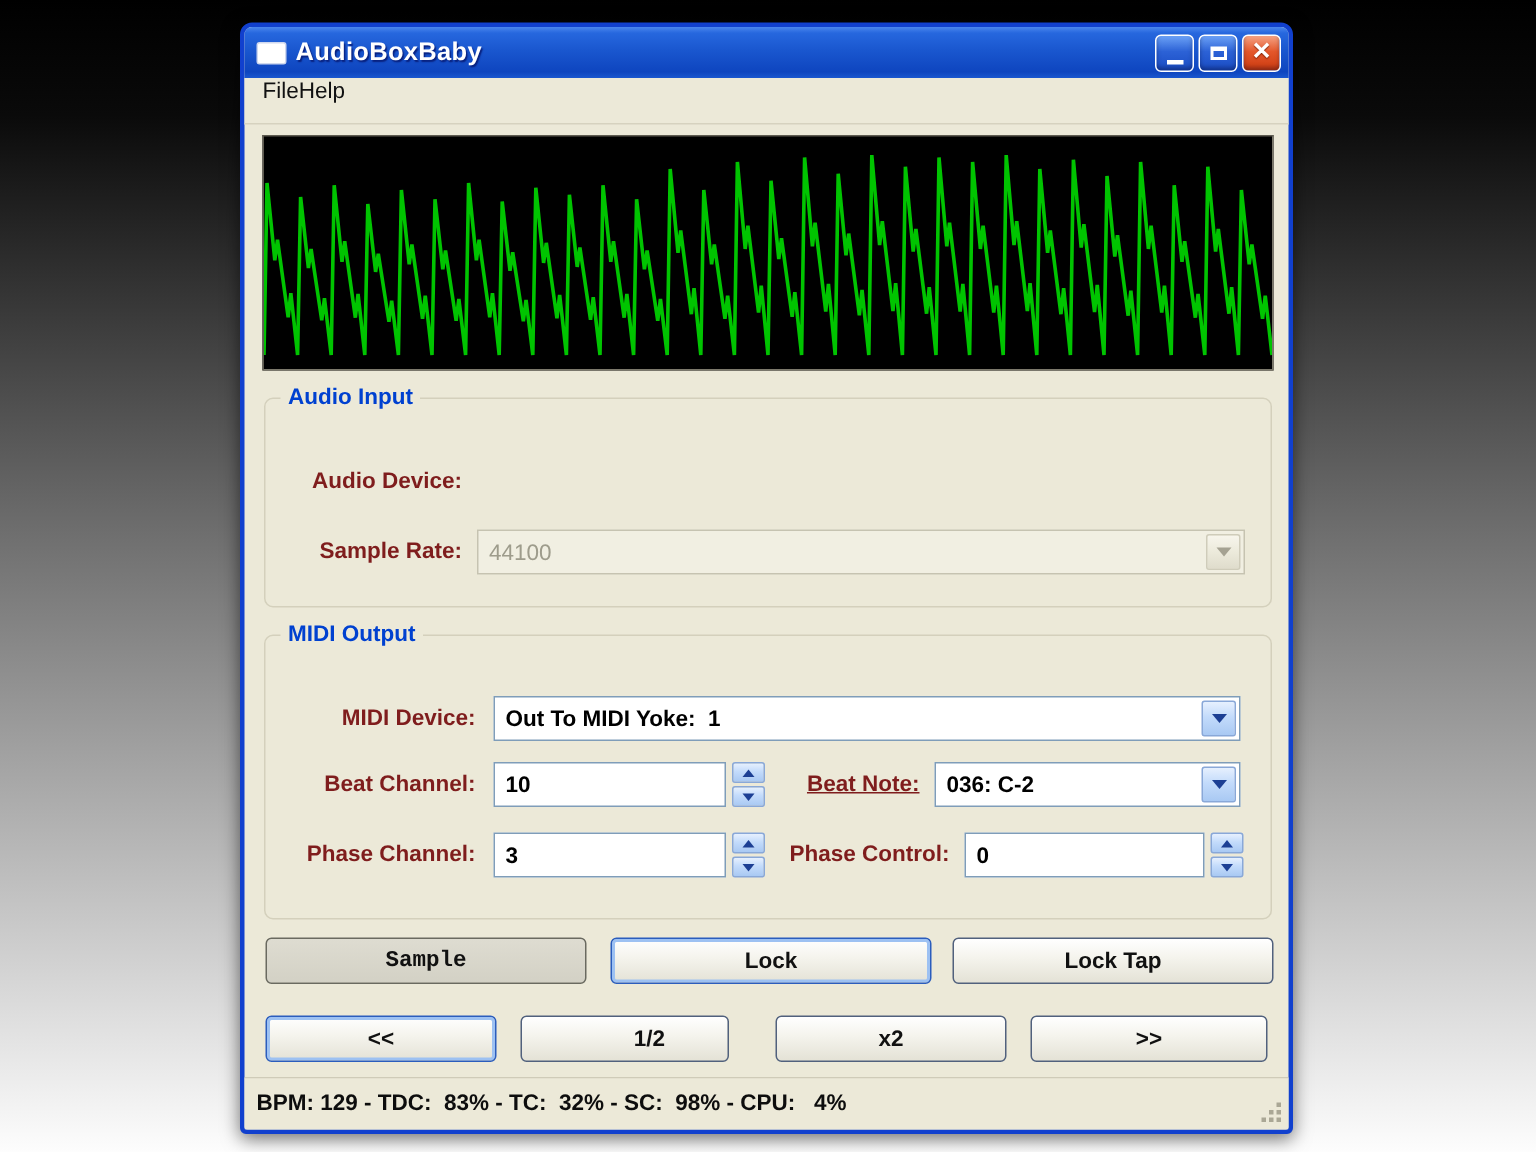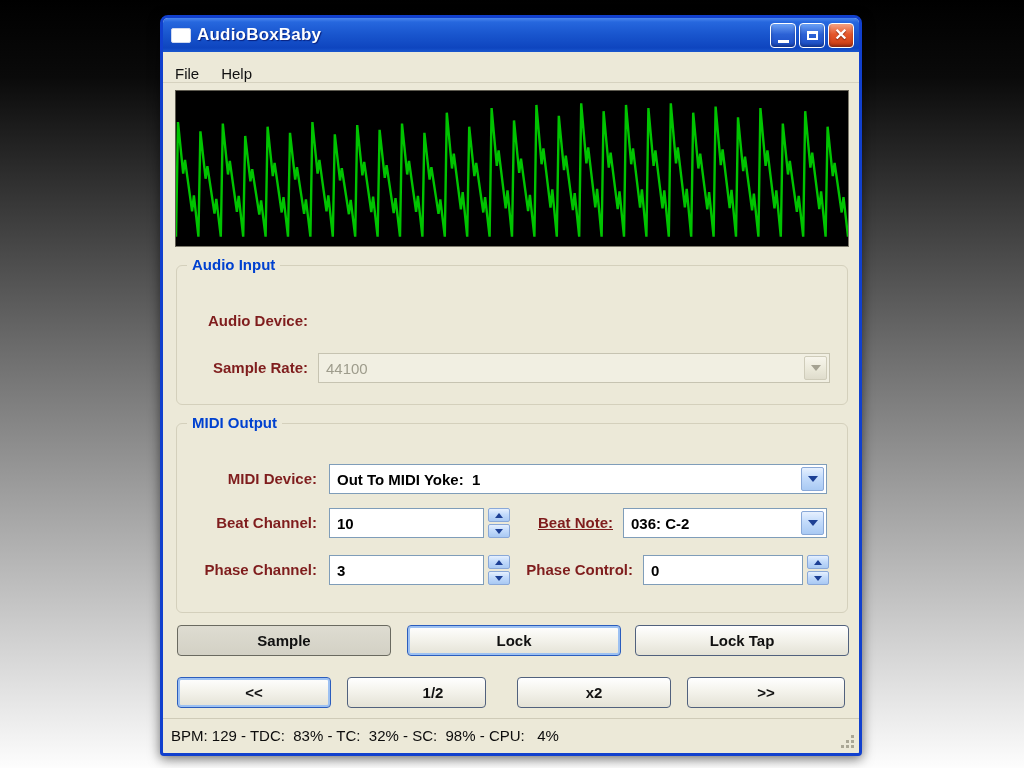--- a/index.html
+++ b/index.html
@@ -39,21 +39,21 @@
     box-shadow:inset 0 -2px 3px rgba(0,0,30,.35);
   }
   .tb-btn.close { background:linear-gradient(180deg,#f5a283 0%,#e4572b 45%,#cc3a10 100%); }
   .glyph-min { width:11px; height:3px; background:#fff; margin-top:12px; }
   .glyph-max { width:11px; height:9px; border:2px solid #fff; border-top-width:3px; }
   .glyph-close { color:#fff; font-size:16px; font-weight:700; line-height:1; text-shadow:0 1px 1px #7c1d00; }
   
   .menubar {
     position:absolute; left:0; top:34px; right:0; height:31px;
     background:#ece9d8; border-bottom:1px solid #d6d2bf;
-    display:flex; align-items:flex-end; padding-left:12px; gap:22px;
+    display:flex; align-items:flex-start; padding-left:12px; 
   }
   .menu-item { font-size:15px; color:#111; }
   
   .wave-box {
     position:absolute; left:12px; top:72px; width:674px; height:157px;
     background:#000; border:1px solid #7c796b;
     border-top-color:#5e5b50; border-left-color:#5e5b50;
   }
   .wave-box svg { display:block; width:100%; height:100%; }
   
@@ -122,21 +122,21 @@
   .btn.pressed { background:linear-gradient(180deg,#dedcd1 0%,#d3d1c5 100%); border-color:#6a6a60; }
   .btn.focused { border:1px solid #2b5dbd; box-shadow:inset 0 0 0 2px #9dc1f2; }
   
   .statusbar {
     position:absolute; left:0; right:0; bottom:0; height:35px;
     background:#ece9d8; border-top:1px solid #cfcbb8;
     border-radius:0 0 2px 2px;
   }
   .status-text {
     position:absolute; left:8px; top:0; line-height:34px;
-    font-size:15px; font-weight:400; color:#0d0d0d; white-space:pre;
+    font-size:15px; font-weight:700; color:#0d0d0d; white-space:pre;
   }
   .grip { position:absolute; right:5px; bottom:5px; width:13px; height:13px; }
   .grip::before {
     content:""; position:absolute; right:0; bottom:0; width:3px; height:3px;
     background:#aaa795;
     box-shadow:0 -5px #aaa795, 0 -10px #aaa795, -5px 0 #aaa795, -10px 0 #aaa795, -5px -5px #aaa795;
   }
 </style>
 </head>
 <body>
@@ -236,21 +236,21 @@
     <div class="spin" style="left:630px; top:131px;">
       <div class="spin-btn">
           <div class="chev-up"></div>
         </div>
       <div class="spin-btn">
           <div class="chev-down small"></div>
         </div>
     </div>
   </div>
 
-  <div class="btn pressed" style="left:14px;  top:607px; width:214px;">Sample</div>
+  <div class="btn pressed" style="left:14px;  top:607px; width:214px;font-family:Liberation Mono, monospace;">Sample</div>
   <div class="btn focused" style="left:244px; top:607px; width:214px;">Lock</div>
   <div class="btn" style="left:472px; top:607px; width:214px;">Lock Tap</div>
 
   <div class="btn focused" style="left:14px;  top:659px; width:154px;">&lt;&lt;</div>
   <div class="btn" style="left:184px; top:659px; width:139px;padding-left:33px;">1/2</div>
   <div class="btn" style="left:354px; top:659px; width:154px;">x2</div>
   <div class="btn" style="left:524px; top:659px; width:158px;">&gt;&gt;</div>
 
   <div class="statusbar">
     <div class="status-text">BPM: 129 - TDC:  83% - TC:  32% - SC:  98% - CPU:   4%</div>

